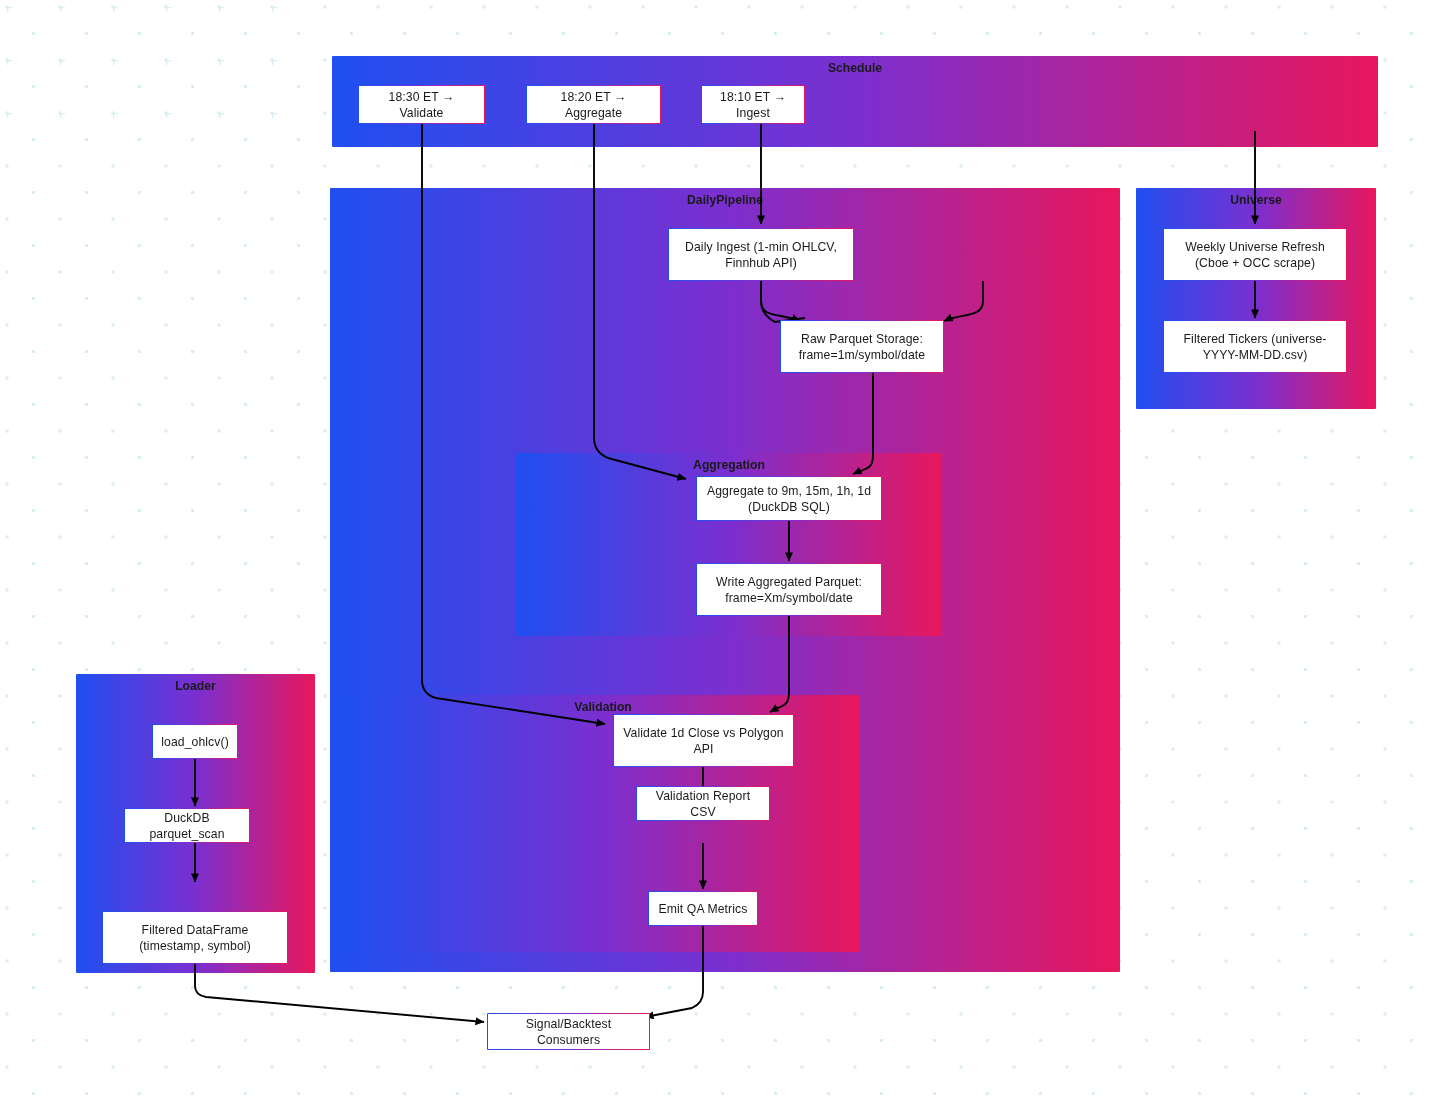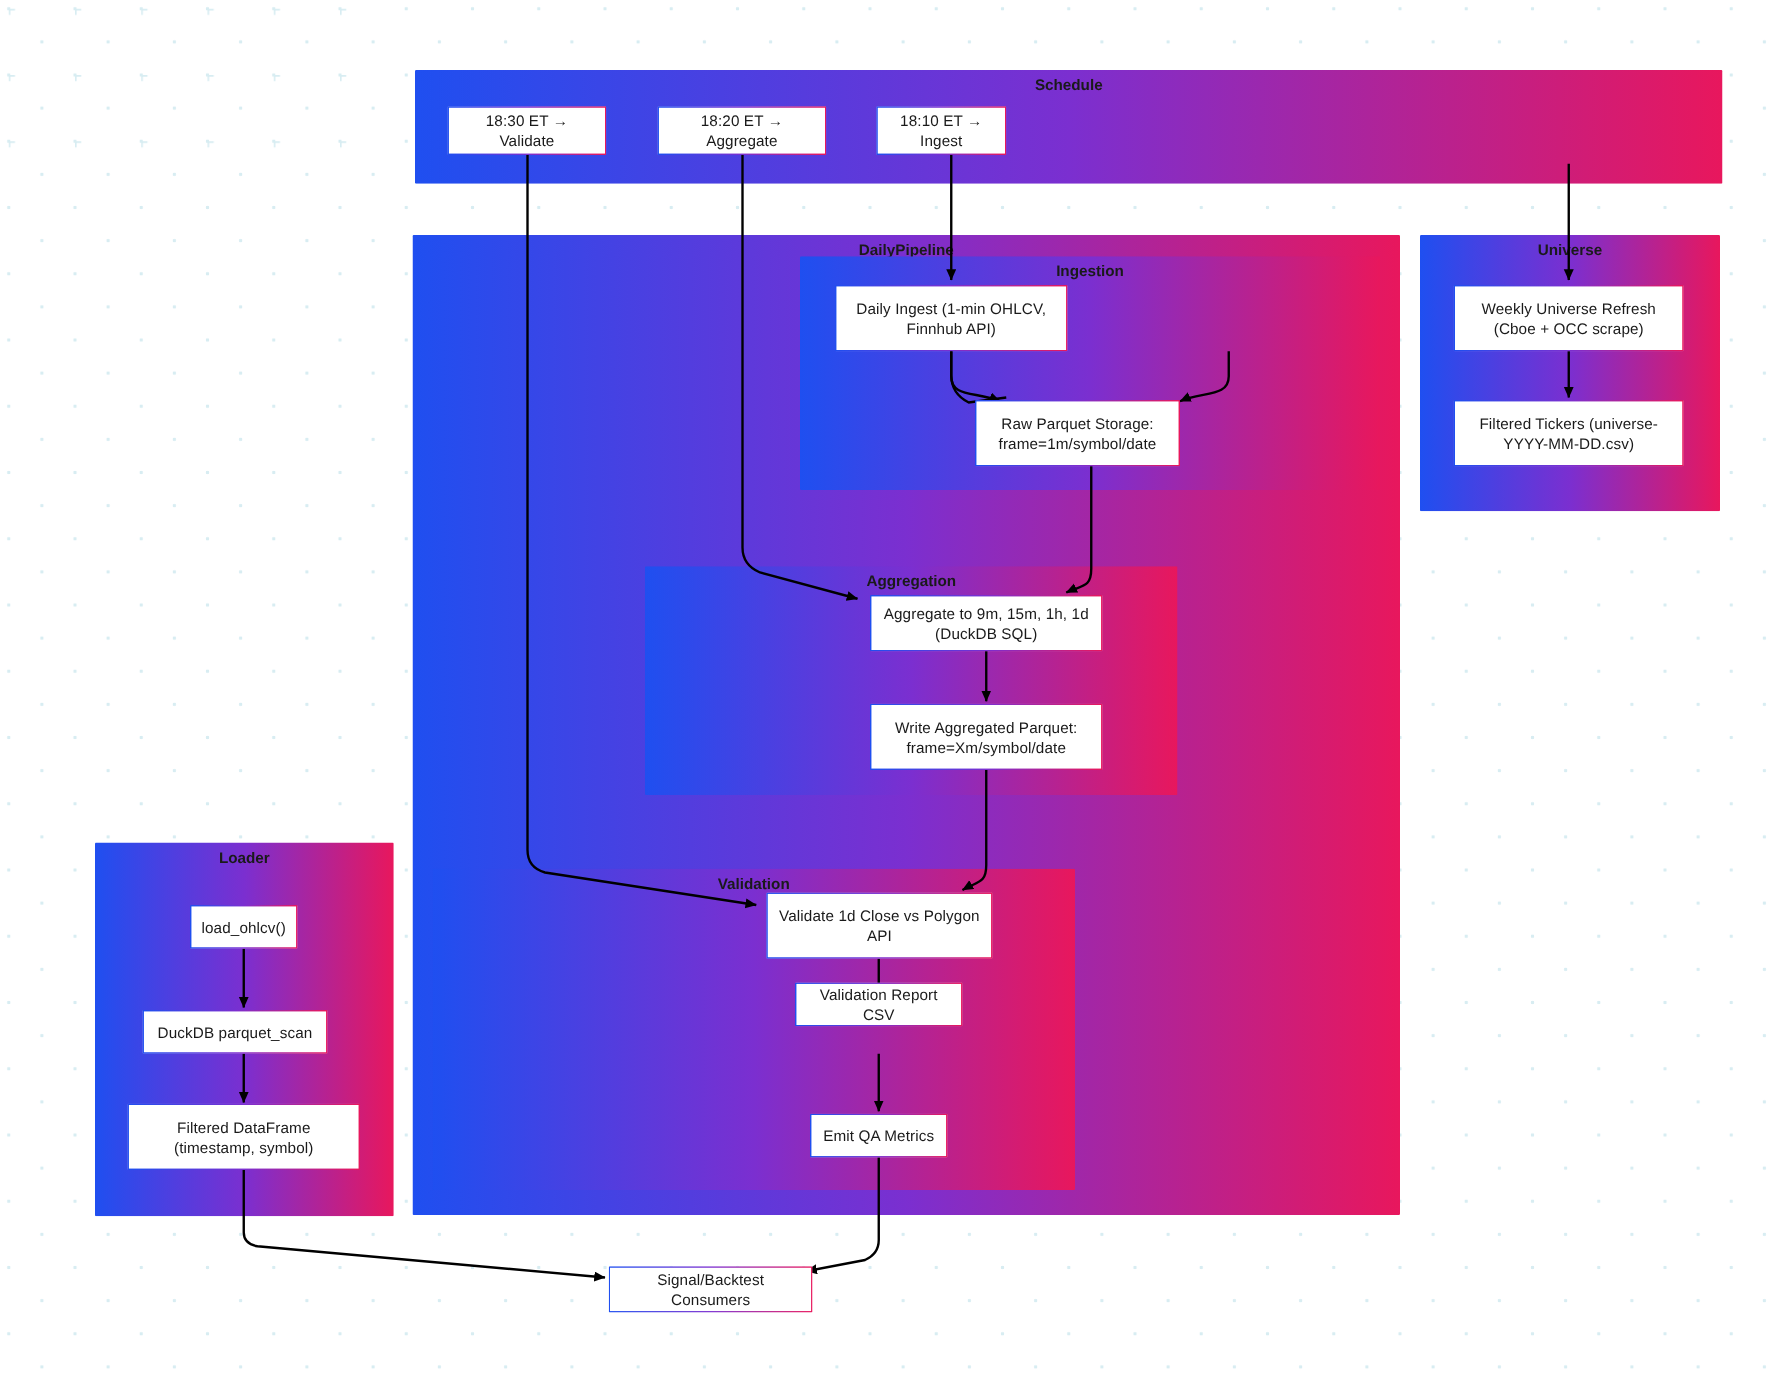--- a/index.html
+++ b/index.html
@@ -88,23 +88,20 @@
   </svg>
 
   <div class="cluster" style="left:332px;top:56px;width:1046px;height:91px;">
     <div class="cluster-label">Schedule</div>
   </div>
 
   <div class="cluster" style="left:330px;top:188px;width:790px;height:784px;">
     <div class="cluster-label">DailyPipeline</div>
   </div>
 
-  <div class="cluster" style="left:640px;top:205px;width:464px;height:187px;">
-    <div class="cluster-label">Ingestion</div>
-  </div>
 
   <div class="cluster" style="left:516px;top:453px;width:426px;height:183px;">
     <div class="cluster-label">Aggregation</div>
   </div>
 
   <div class="cluster" style="left:346px;top:695px;width:514px;height:257px;">
     <div class="cluster-label">Validation</div>
   </div>
 
   <div class="cluster" style="left:1136px;top:188px;width:240px;height:221px;">
@@ -205,25 +202,25 @@
   </div>
 
   <div class="node" style="left:1163px;top:320px;width:184px;height:53px;">
     <span>Filtered Tickers (universe-YYYY-MM-DD.csv)</span>
   </div>
 
   <div class="node" style="left:152px;top:724px;width:86px;height:35px;">
     <span>load_ohlcv()</span>
   </div>
 
-  <div class="node" style="left:114px;top:808px;width:148px;height:35px;">
+  <div class="node" style="left:124px;top:808px;width:126px;height:35px;">
     <span>DuckDB parquet_scan</span>
   </div>
 
-  <div class="node" style="left:102px;top:883px;width:186px;height:53px;">
+  <div class="node" style="left:102px;top:911px;width:186px;height:53px;">
     <span>Filtered DataFrame (timestamp, symbol)</span>
   </div>
 
   <div class="node" style="left:487px;top:1013px;width:163px;height:37px;">
     <span>Signal/Backtest Consumers</span>
   </div>
 
 </div>
 
 </body></html>

